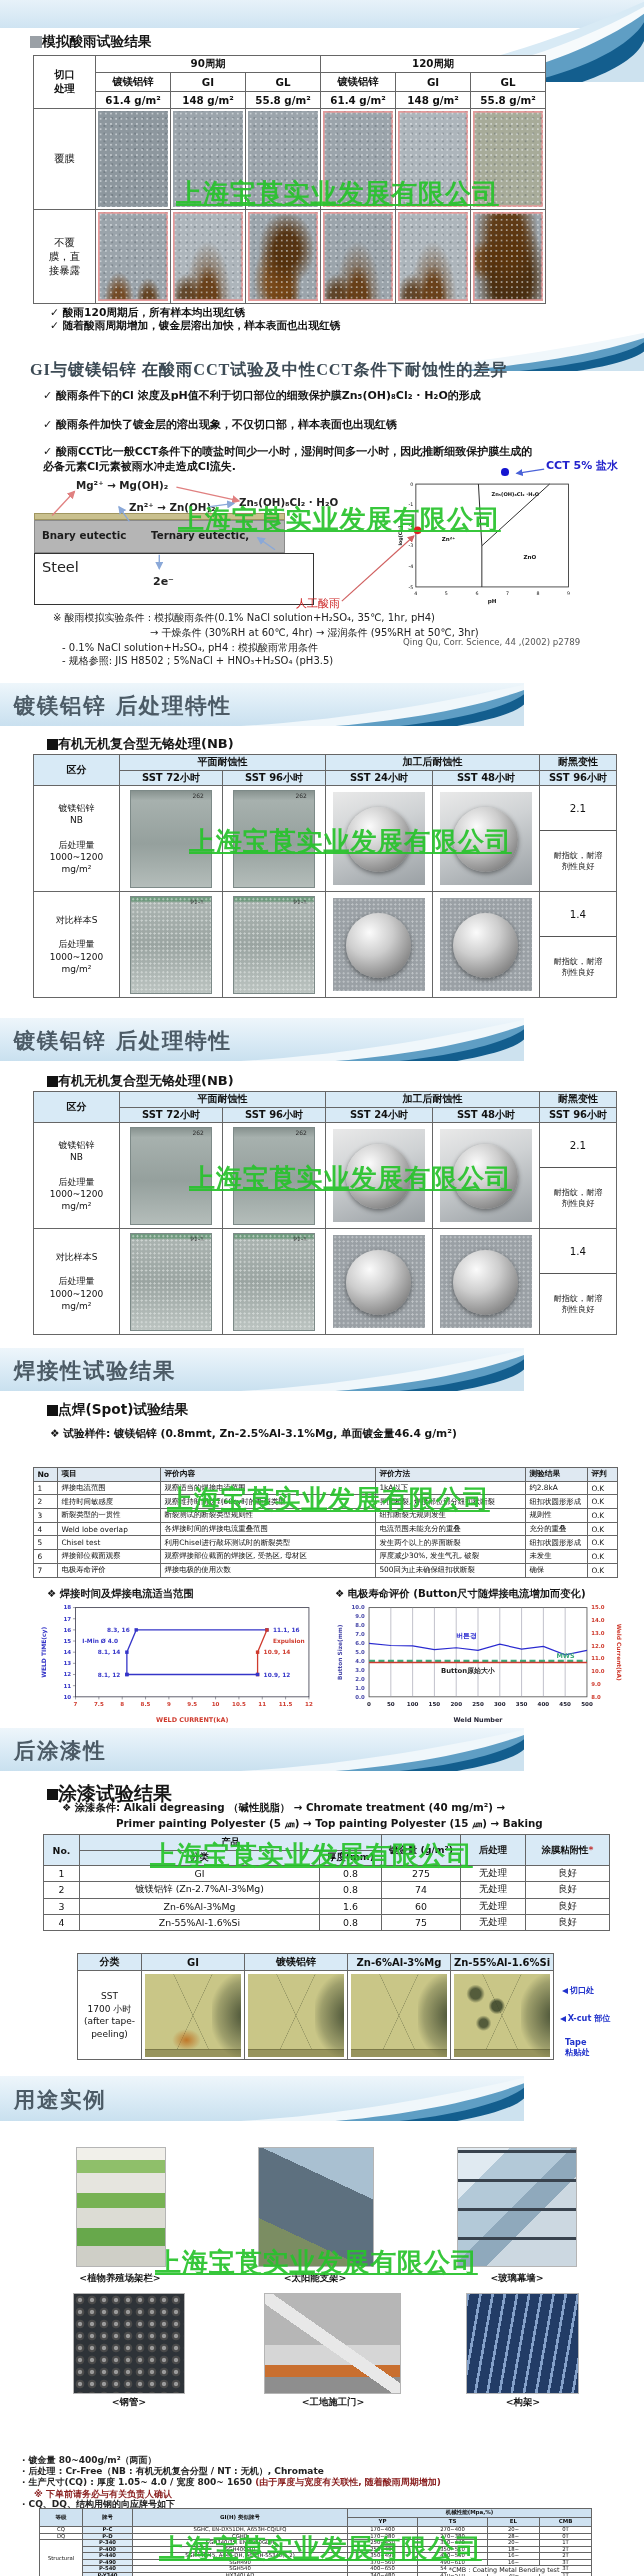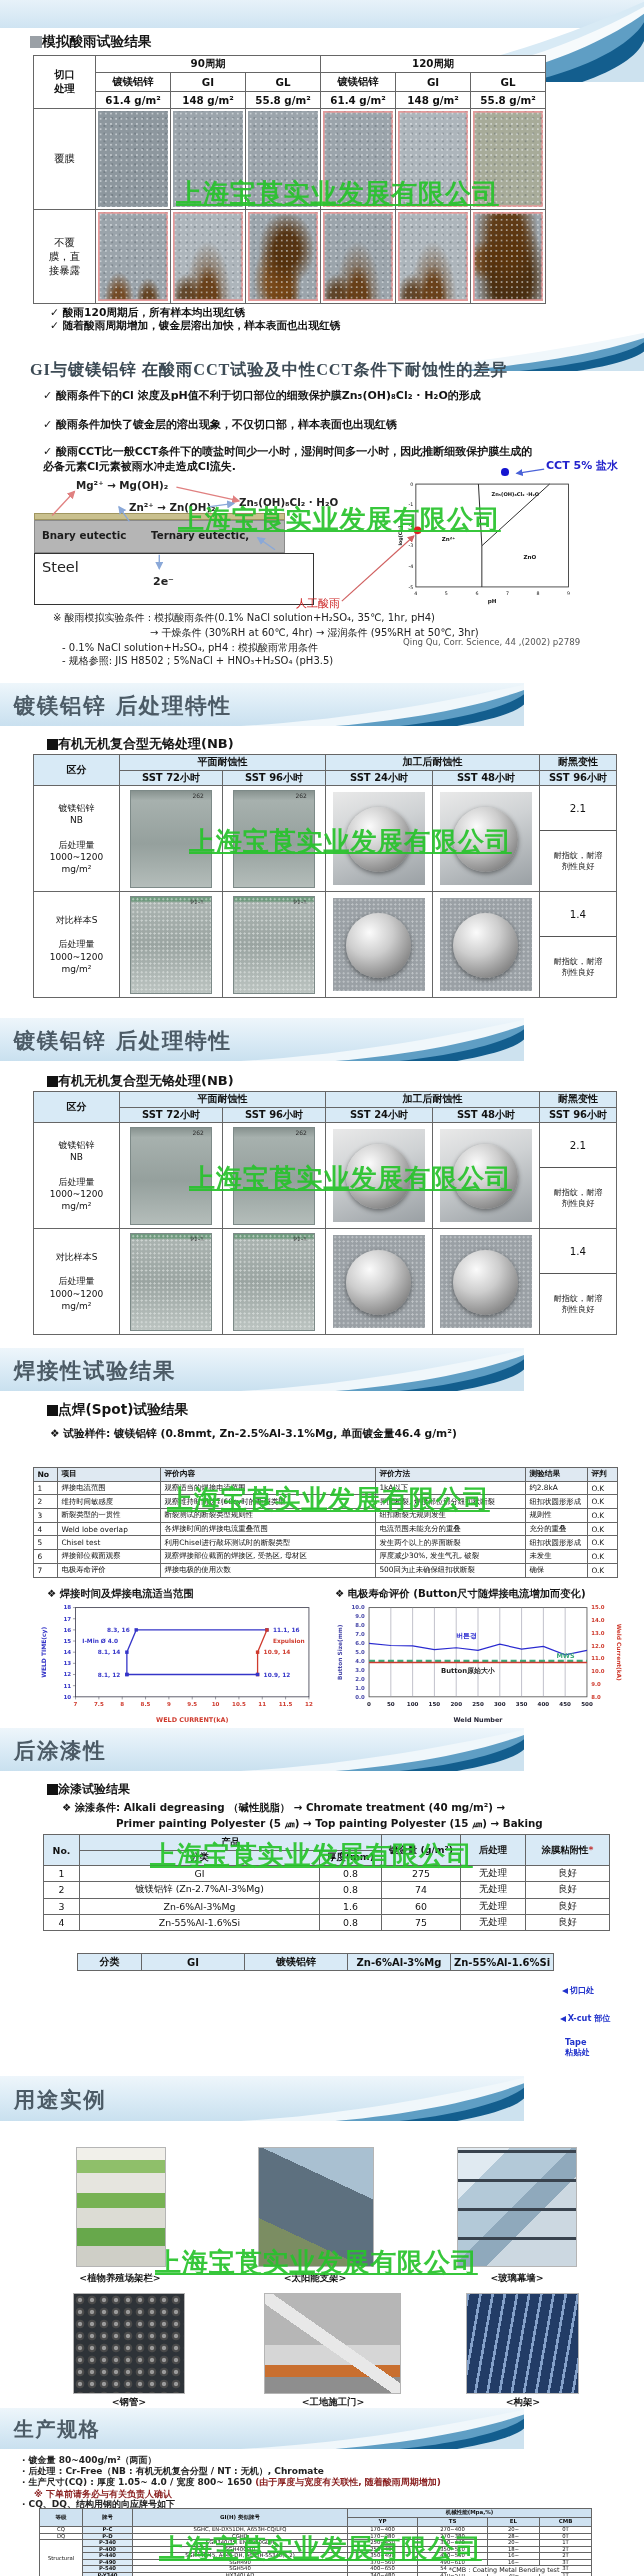--- a/index.html
+++ b/index.html
@@ -713,21 +713,21 @@
 
   <div class="banner" style="top:1728px">
     <span class="bt">后涂漆性</span>
     <svg class="swoosh" viewBox="0 0 330 50" preserveAspectRatio="none">
       <path d="M0,50 C100,44 200,30 330,2 L330,50 Z" fill="#f0f7fb"></path>
       <path d="M110,50 C205,42 280,26 330,8 L330,50 Z" fill="#5f9ec4"></path>
       <path d="M185,50 C260,42 312,27 330,13 L330,50 Z" fill="#135e8e"></path>
       <path d="M252,50 C296,42 320,34 330,25 L330,50 Z" fill="#cde2ef"></path>
     </svg>
   </div>
-  <div class="sec-title" style="top:1781px;left:47px;font-size:12px">
+  <div class="sec-title" style="top:1781px;left:47px;font-size:19px">
     <span class="sq black"></span>
     <span>涂漆试验结果</span>
   </div>
   <div class="bullet" style="top:1801px;left:62px;font-size:10.3px;font-weight:600">❖ 涂漆条件: Alkali degreasing （碱性脱脂） →  Chromate treatment (40 mg/m²) →</div>
   <div class="bullet" style="top:1817px;left:116px;font-size:10.3px;font-weight:600">Primer painting  Polyester (5 ㎛) →  Top painting Polyester (15 ㎛) →  Baking</div>
   <table class="tbl" id="paint-table" style="left:43px;top:1834px;width:567px">
     <colgroup>
         <col style="width:36px">
         <col style="width:240px">
         <col style="width:62px">
@@ -790,20 +790,48 @@
         <col style="width:103px">
       </colgroup>
     <tbody>
         <tr class="h" style="height:17px">
       <td>分类</td>
       <td>GI</td>
       <td>镀镁铝锌</td>
       <td>Zn-6%Al-3%Mg</td>
       <td>Zn-55%Al-1.6%Si</td>
     </tr>
+    <tr style="height:88px">
+      <td class="rowlabel ml">SST
+1700 小时
+(after tape-
+peeling)</td>
+      <td>
+            <div class="sst">
+              <div class="rust"></div>
+              <div class="bb"></div>
+            </div>
+          </td>
+      <td>
+            <div class="sst">
+              <div class="bb"></div>
+            </div>
+          </td>
+      <td>
+            <div class="sst">
+              <div class="bb"></div>
+            </div>
+          </td>
+      <td>
+            <div class="sst">
+              <div class="blobs"></div>
+              <div class="bb"></div>
+            </div>
+          </td>
+    </tr>
   </tbody>
     </table>
   <div class="ann" style="top:1985px;left:562px"><span class="tri"></span><span>切口处</span></div>
   <div class="ann" style="top:2013px;left:560px"><span class="tri"></span><span>X-cut 部位</span></div>
   <div class="ann ml" style="top:2037px;left:565px">Tape
 粘贴处</div>
   <div class="wm" style="top:1838px;left:150px">上海宝莨实业发展有限公司</div>
 
   <div class="banner" style="top:2076px;height:45px">
     <span class="bt">用途实例</span>
@@ -821,29 +849,20 @@
   <div class="caption" style="top:2272px;left:229px">&lt;太阳能支架&gt;</div>
   <div class="caption" style="top:2272px;left:431px">&lt;玻璃幕墙&gt;</div>
   <div class="photo" id="p-pipes" style="top:2293px;left:73px;width:112px;height:101px"></div>
   <div class="photo" id="p-gate" style="top:2293px;left:264px;width:137px;height:101px"></div>
   <div class="photo" id="p-deck" style="top:2293px;left:466px;width:113px;height:101px"></div>
   <div class="caption" style="top:2396px;left:43px">&lt;钢管&gt;</div>
   <div class="caption" style="top:2396px;left:247px">&lt;工地施工门&gt;</div>
   <div class="caption" style="top:2396px;left:437px">&lt;构架&gt;</div>
   <div class="wm" style="top:2245px;left:155px">上海宝莨实业发展有限公司</div>
 
-  <div class="banner" style="top:2408px;height:41px">
-    <span class="bt" style="font-size:20px">生产规格</span>
-    <svg class="swoosh" viewBox="0 0 330 50" preserveAspectRatio="none">
-      <path d="M0,50 C100,44 200,30 330,2 L330,50 Z" fill="#f0f7fb"></path>
-      <path d="M110,50 C205,42 280,26 330,8 L330,50 Z" fill="#5f9ec4"></path>
-      <path d="M185,50 C260,42 312,27 330,13 L330,50 Z" fill="#135e8e"></path>
-      <path d="M252,50 C296,42 320,34 330,25 L330,50 Z" fill="#cde2ef"></path>
-    </svg>
-  </div>
   <div class="prod-bullet" style="top:2454px;left:22px">· 镀金量 80~400g/m²（两面）</div>
   <div class="prod-bullet" style="top:2465px;left:22px">· 后处理 : Cr-Free（NB : 有机无机复合分型 / NT : 无机）, Chromate</div>
   <div class="prod-bullet" style="top:2476px;left:22px"><span>· 生产尺寸(CQ) : 厚度 1.05~ 4.0 / 宽度 800~ 1650</span> <span style="color:#8b2222">(由于厚度与宽度有关联性, 随着酸雨周期增加)</span></div>
   <div class="prod-warn" style="top:2488px;left:34px">※ 下单前请务必与有关负责人确认</div>
   <div class="prod-bullet" style="top:2498px;left:22px">· CQ、DQ、结构用钢的向应牌号如下</div>
   <table class="tbl" id="prod-table" style="left:39px;top:2508px;width:551px">
     <colgroup>
         <col style="width:43px">
         <col style="width:50px">
         <col style="width:215px">

